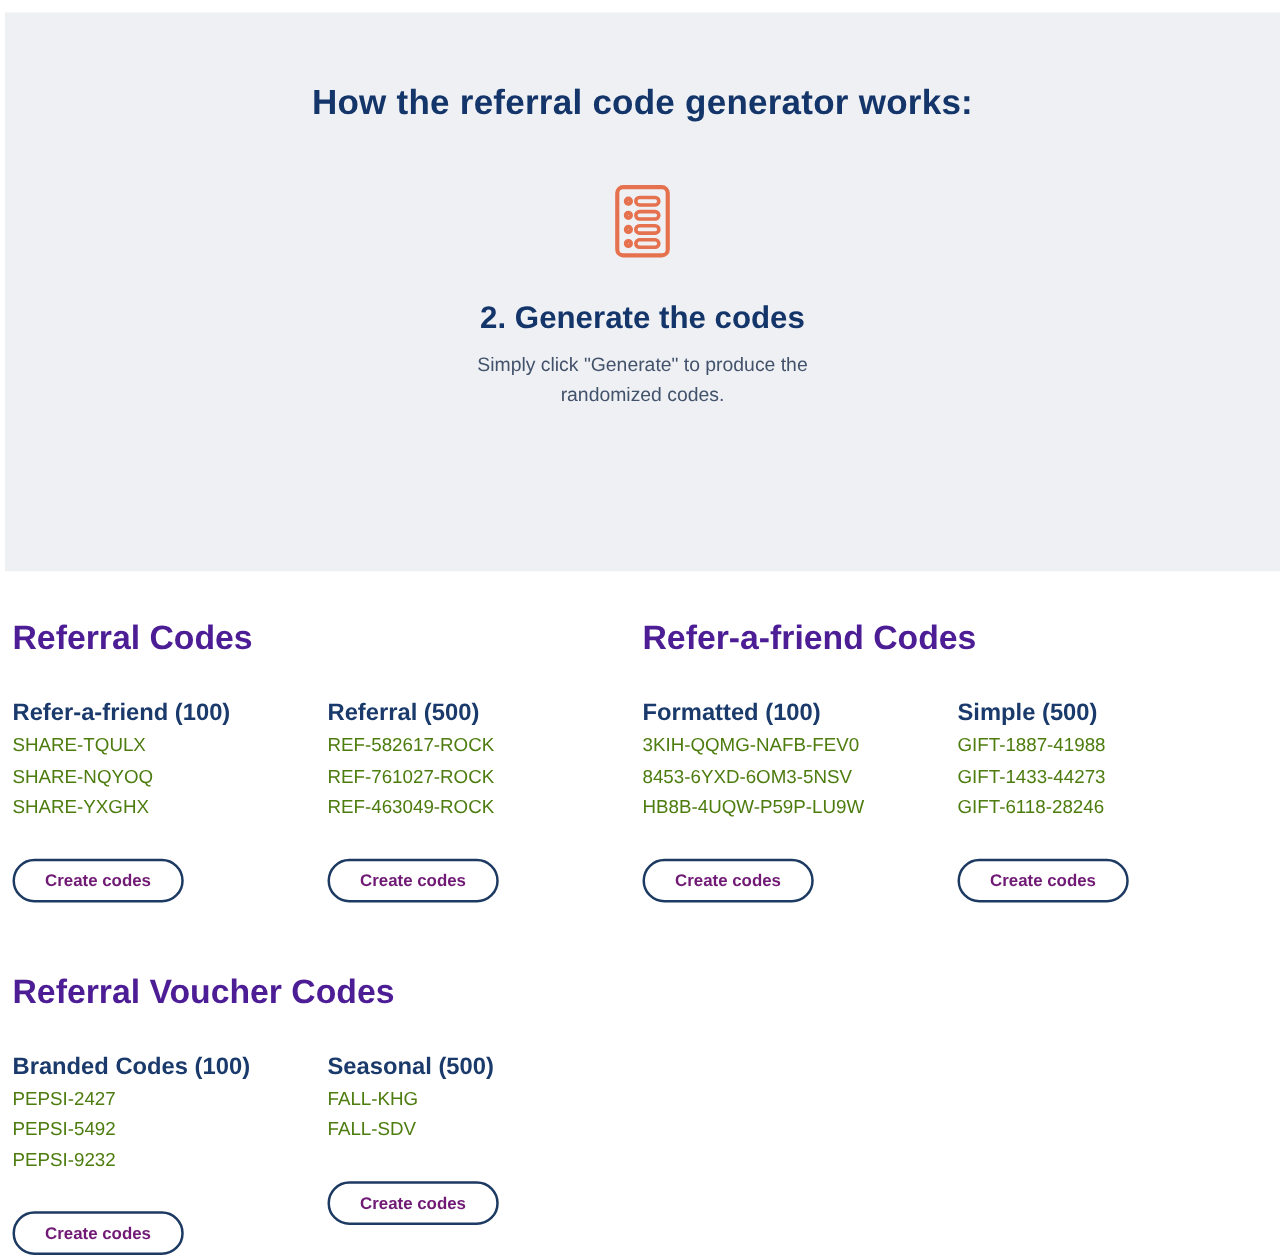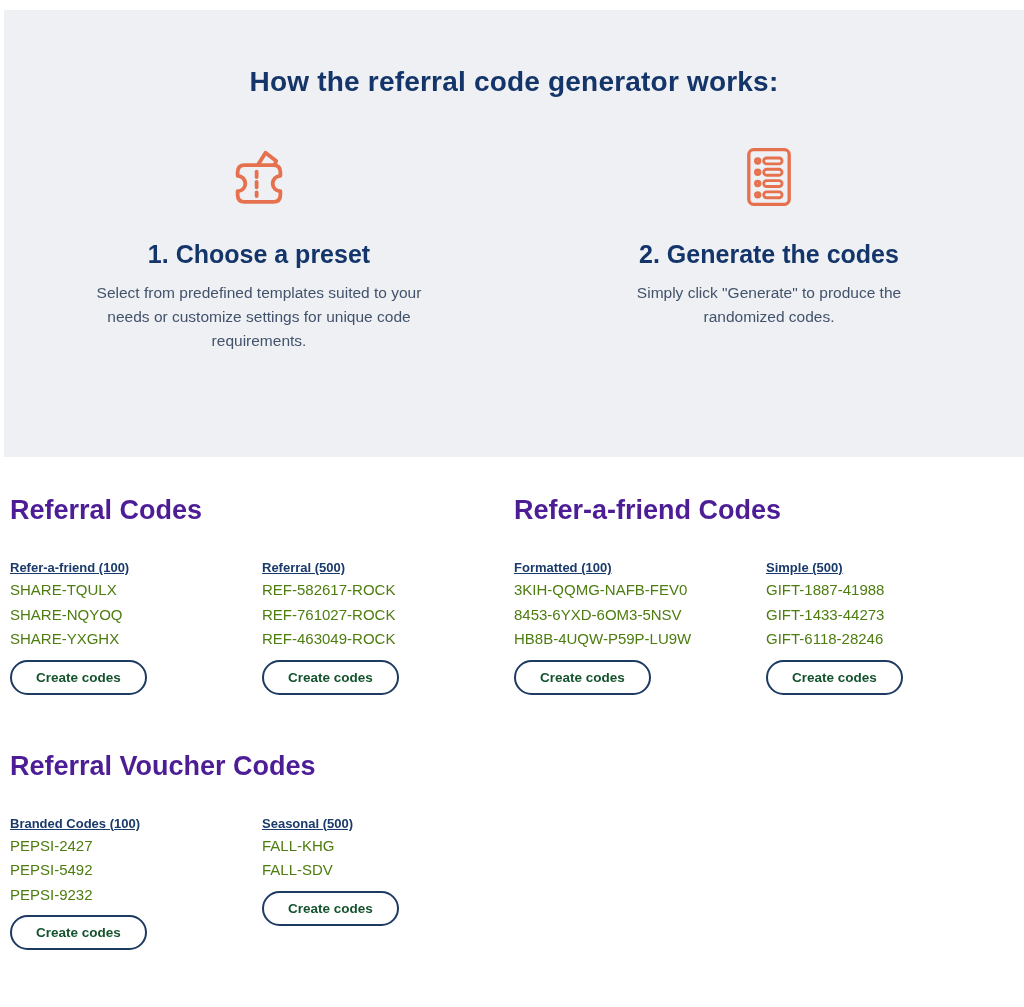--- a/index.html
+++ b/index.html
@@ -57,65 +57,53 @@
   .group-b { flex: 1; }
   .section-title {
     font-size: 27px;
     font-weight: 700;
     color: #4c1d95;
     margin-bottom: 34px;
   }
   .presets { display: flex; }
   .preset { width: 252px; }
   .preset-name {
-    font-size: 13px;
+    font-size: 19px;
     font-weight: 700;
     color: #1a3a6b;
     margin-bottom: 3px;
-    text-decoration: underline;
   }
   .code-line {
     font-size: 15px;
     line-height: 24.5px;
     color: #4d7c0f;
   }
   .create-btn {
-    margin-top: 8px;
+    margin-top: 28px;
     display: inline-block;
     background: #ffffff;
     border: 2px solid #1d3a62;
     border-radius: 19px;
     padding: 8px 24px;
     font-family: "Liberation Sans", "DejaVu Sans", sans-serif;
     font-size: 13.5px;
     font-weight: 600;
-    color: #14532d;
+    color: #701a75;
     cursor: pointer;
   }
   .row2 { margin-top: 56px; }
 </style>
 </head>
 <body>
 
 <div class="hero">
   <h1 class="hero-title">How the referral code generator works:</h1>
 
   <div class="steps">
 
-    <div class="step">
-      <div class="step-icon-wrap">
-        <svg width="76" height="76" viewBox="0 0 64 64" fill="none" stroke="#e5714e" stroke-width="3.2" stroke-linecap="round" stroke-linejoin="round">
-          <path d="M31 22 L37.5 11.5 L46.5 18.5 L45 22"></path>
-          <path d="M20 22 H44 Q50 22 50 28 V31 A6.5 6.5 0 0 0 50 44 V47 Q50 53 44 53 H20 Q14 53 14 47 V44 A6.5 6.5 0 0 0 14 31 V28 Q14 22 20 22 Z"></path>
-          <path d="M30 27.5 V48" stroke-dasharray="4.5 4.2"></path>
-        </svg>
-      </div>
-      <div class="step-heading">1. Choose a preset</div>
-      <p class="step-desc">Select from predefined templates suited to your needs or customize settings for unique code requirements.</p>
-    </div>
 
     <div class="step">
       <div class="step-icon-wrap">
         <svg width="76" height="76" viewBox="0 0 64 64" fill="none" stroke="#e5714e" stroke-width="2.8" stroke-linecap="round" stroke-linejoin="round">
           <rect x="15" y="9" width="34" height="46" rx="4"></rect>
           <circle cx="22.5" cy="18.5" r="1.7"></circle>
           <rect x="27.5" y="16" width="15.5" height="5" rx="2.5" stroke-width="2.4"></rect>
           <circle cx="22.5" cy="28" r="1.7"></circle>
           <rect x="27.5" y="25.5" width="15.5" height="5" rx="2.5" stroke-width="2.4"></rect>
           <circle cx="22.5" cy="37.5" r="1.7"></circle>

